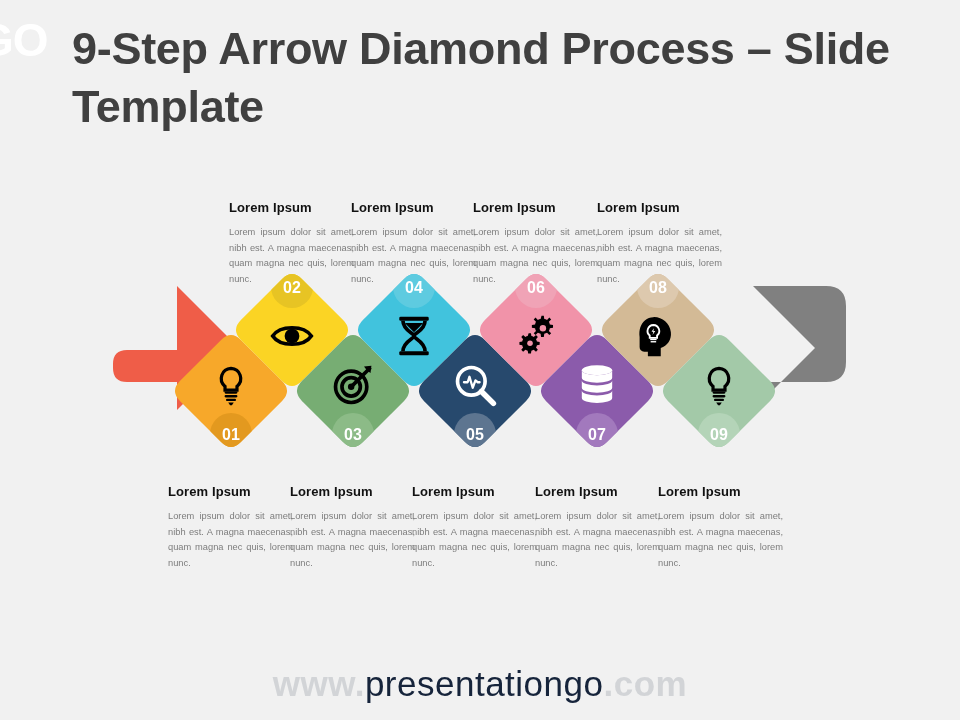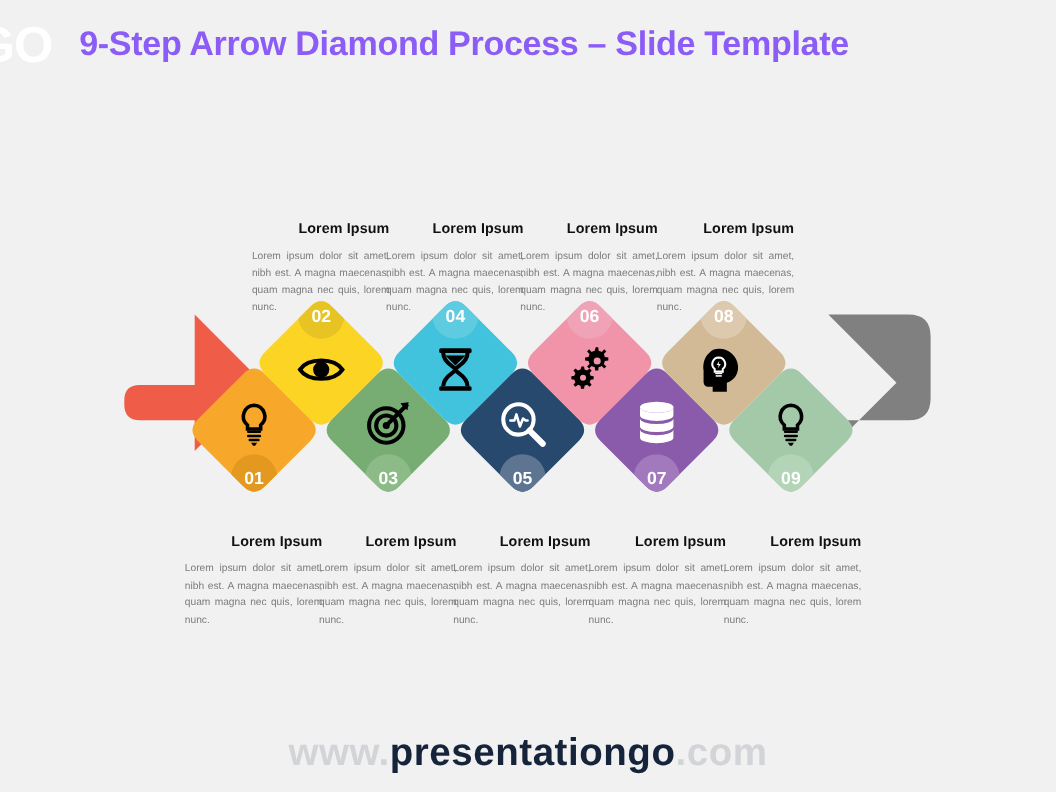--- a/index.html
+++ b/index.html
@@ -30,37 +30,37 @@
     line-height: 56px;
     user-select: none;
   }
 
   
   .title {
     position: absolute;
     left: 72px;
     top: 20px;
     width: 820px;
-    font-size: 31px;
+    font-size: 45px;
     font-weight: bold;
     line-height: 1.28;
-    color: #8b5cf6;
+    color: #404040;
     letter-spacing: -0.3px;
   }
 
   
   .txt-block {
     position: absolute;
     width: 125px;
   }
   .txt-head {
     font-size: 13px;
     font-weight: bold;
     color: #111111;
-    text-align: right;
+    text-align: left;
     margin-bottom: 10px;
     letter-spacing: 0.1px;
     white-space: nowrap;
   }
   .txt-body {
     font-size: 9.3px;
     line-height: 1.68;
     color: #7d7d7d;
     text-align: justify;
     text-align-last: left;
@@ -80,21 +80,21 @@
     position: absolute;
     left: 0;
     top: 664px;
     width: 960px;
     text-align: center;
     font-size: 35px;
     letter-spacing: 0.5px;
     white-space: nowrap;
   }
   .footer .dim { color: #d2d4d7; font-weight: bold; }
-  .footer .strong { color: #16243b; font-weight: bold; }
+  .footer .strong { color: #16243b; font-weight: normal; }
 </style>
 </head>
 <body>
 
 <div class="wm-logo">GO</div>
 
 <div class="title">9-Step Arrow Diamond Process – Slide Template</div>
 
 <svg id="stage" viewBox="0 0 960 720">
     <path d="M177 286 L239 348 L177 410 L177 382 L127 382 Q113 382 113 368 L113 364 Q113 350 127 350 L177 350 Z" fill="#ef5d48"></path>

